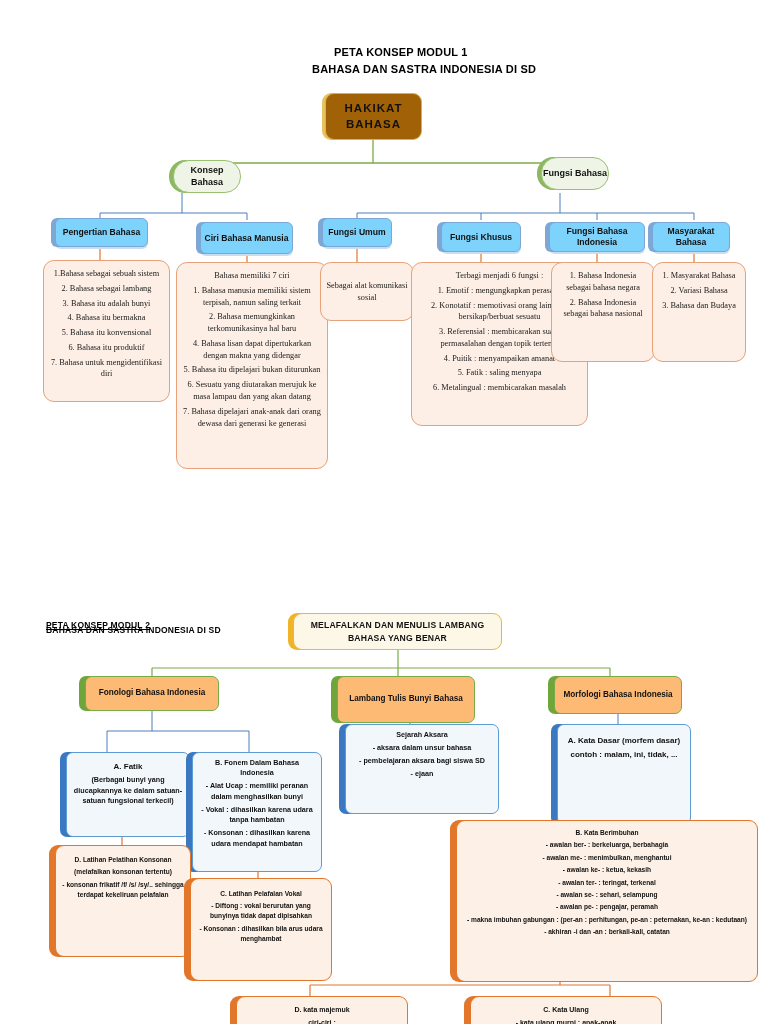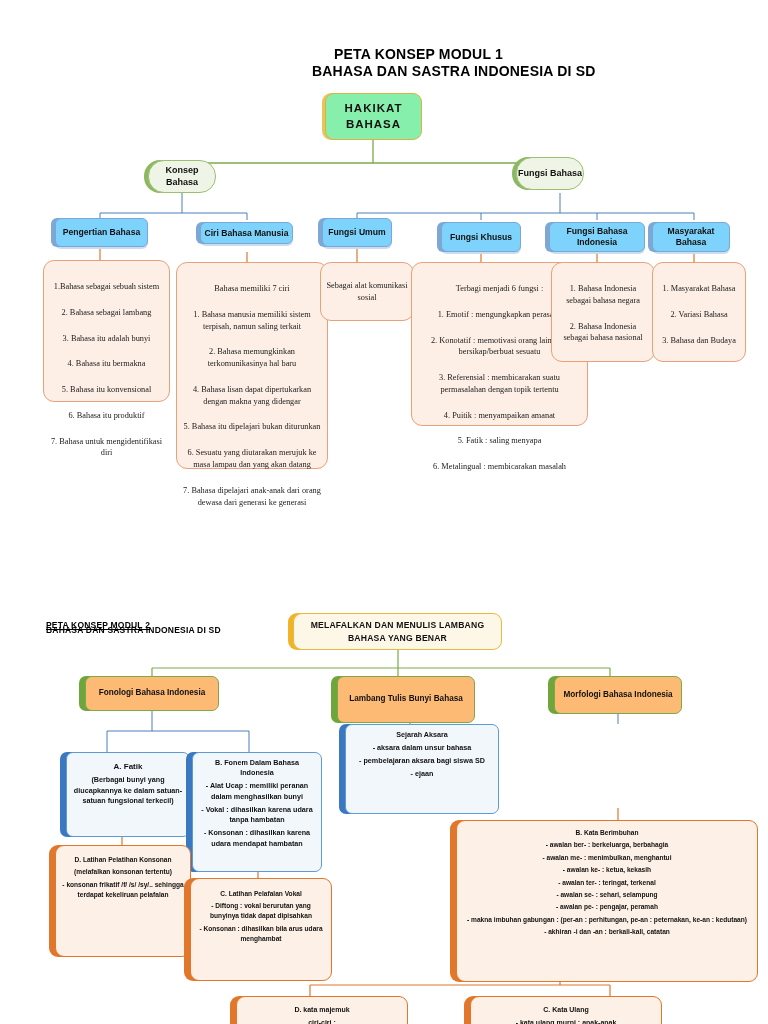--- a/index.html
+++ b/index.html
@@ -7,47 +7,47 @@
     width:768px;height:1024px;position:relative;overflow:hidden;
     font-family:"Liberation Sans", sans-serif;
     color:#000;
   }
   .canvas{position:absolute;left:0;top:0;width:768px;height:1024px;}
   .layer{position:absolute;left:0;top:0;width:768px;height:1024px;pointer-events:none;}
   .node{position:absolute;box-sizing:border-box;display:flex;align-items:center;justify-content:center;text-align:center;}
   .ttl{position:absolute;font-weight:bold;letter-spacing:.2px;}
 
   
-  .m1-title{font-size:14px;}
+  .m1-title{font-size:11px;}
 
   
   .root1{
-    background:#86efac;border:1.3px solid #d9b441;border-radius:9px;
+    background:#a16207;border:1.3px solid #d9b441;border-radius:9px;
     box-shadow:-3px 0 0 0 #e8c461;
     font-weight:bold;font-size:11.5px;letter-spacing:1px;line-height:1.35;color:#111;
   }
   
   .grn{
     background:#eef5e6;border:1.2px solid #9cc071;border-radius:16px;
     box-shadow:-4px 0 0 0 #8cb861;
-    font-weight:bold;font-size:9px;line-height:1.25;color:#111;
+    font-weight:bold;font-size:9px;line-height:1.25;color:#111;margin-left:25px;
   }
   
   .blu{
     background:#7dd3fc;border:1.1px solid #7ca6d4;border-radius:6px;
     box-shadow:-4px 0 0 0 #7ea7d6, 0 2px 0 0 #c9dcf0;
     font-weight:bold;font-size:8.6px;line-height:1.25;color:#111;
   }
   
   .peach{
     background:#fdefe6;border:1.4px solid #e8a178;border-radius:11px;
     font-family:"Liberation Serif", serif;font-size:8.3px;line-height:1.42;color:#1a1a1a;
     padding:6px 5px;display:block;text-align:center;
   }
-  .peach p{margin:14px 0 3px 0;}
+  .peach p{margin:1px 0 3px 0;}
 
   
   .m2-title{font-size:8.5px;}
   .root2{
     background:#fdf7e8;border:1.3px solid #e8b93c;border-radius:9px;
     box-shadow:-5px 0 0 0 #f0b429;
     font-weight:bold;font-size:8.6px;line-height:1.4;letter-spacing:.2px;color:#111;
   }
   .grn2{
     background:#fdba74;border:1.1px solid #7bab47;border-radius:7px;
@@ -103,21 +103,21 @@
 
   <div class="ttl m1-title" style="left:334px;top:46px;">PETA KONSEP MODUL 1</div>
   <div class="ttl m1-title" style="left:312px;top:63px;">BAHASA DAN SASTRA INDONESIA DI SD</div>
 
   <div class="node root1" style="left:325px;top:93px;width:97px;height:47px;">HAKIKAT BAHASA</div>
 
   <div class="node grn" style="left:148px;top:160px;width:68px;height:33px;">Konsep Bahasa</div>
   <div class="node grn" style="left:516px;top:157px;width:68px;height:33px;">Fungsi Bahasa</div>
 
   <div class="node blu" style="left:55px;top:218px;width:93px;height:29px;">Pengertian Bahasa</div>
-  <div class="node blu" style="left:200px;top:222px;width:93px;height:22px;">Ciri Bahasa Manusia</div>
+  <div class="node blu" style="left:200px;top:222px;width:93px;height:32px;">Ciri Bahasa Manusia</div>
   <div class="node blu" style="left:322px;top:218px;width:70px;height:29px;">Fungsi Umum</div>
   <div class="node blu" style="left:441px;top:222px;width:80px;height:30px;">Fungsi Khusus</div>
   <div class="node blu" style="left:549px;top:222px;width:96px;height:30px;">Fungsi Bahasa Indonesia</div>
   <div class="node blu" style="left:652px;top:222px;width:78px;height:30px;">Masyarakat Bahasa</div>
 
   <div class="peach" style="position:absolute;left:43px;top:260px;width:115px;height:128px;">
     <p>1.Bahasa sebagai sebuah sistem</p>
     <p>2. Bahasa sebagai lambang</p>
     <p>3. Bahasa itu adalah bunyi</p>
     <p>4. Bahasa itu bermakna</p>
@@ -211,20 +211,24 @@
     <p>- Konsonan : dihasilkan karena udara mendapat hambatan</p>
   </div>
 
   <div class="blu2" style="position:absolute;left:345px;top:724px;width:142px;height:78px;">
     <p class="hd">Sejarah Aksara</p>
     <p>- aksara dalam unsur bahasa</p>
     <p>- pembelajaran aksara bagi siswa SD</p>
     <p>- ejaan</p>
   </div>
 
+  <div class="blu2" style="position:absolute;left:557px;top:724px;width:122px;height:84px;padding-top:10px;">
+    <p class="hd" style="font-size:8px;">A. Kata Dasar (morfem dasar)</p>
+    <p style="font-size:8px;">contoh : malam, ini, tidak, ...</p>
+  </div>
 
   <div class="org2" style="position:absolute;left:55px;top:845px;width:122px;height:96px;padding-top:9px;">
     <p class="hd">D. Latihan Pelatihan Konsonan</p>
     <p>(melafalkan konsonan tertentu)</p>
     <p>- konsonan frikatif /f/ /s/ /sy/.. sehingga terdapat kekeliruan pelafalan</p>
   </div>
 
   <div class="org2" style="position:absolute;left:190px;top:878px;width:128px;height:86px;padding-top:10px;">
     <p class="hd">C. Latihan Pelafalan Vokal</p>
     <p>- Diftong : vokal berurutan yang bunyinya tidak dapat dipisahkan</p>

